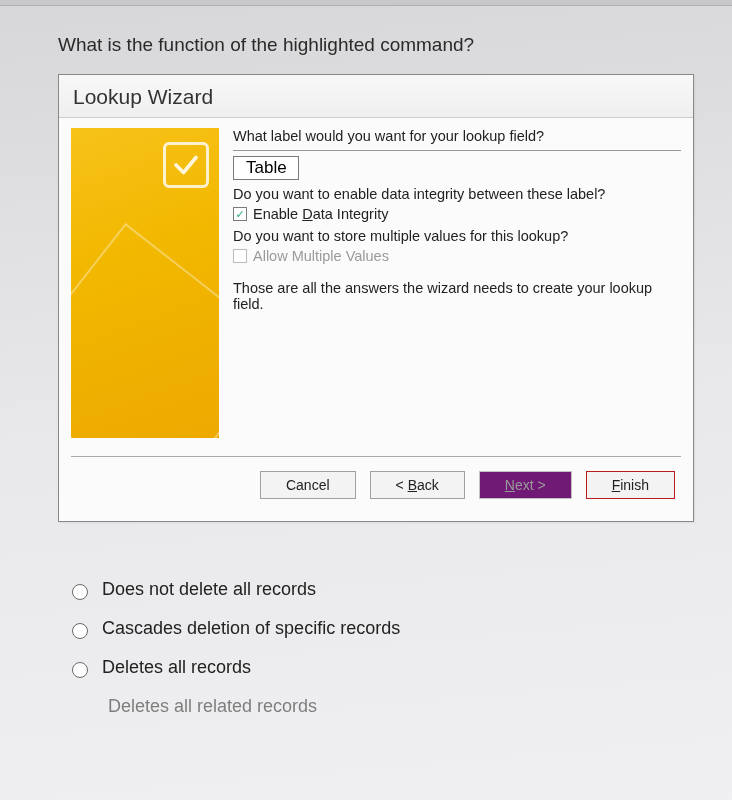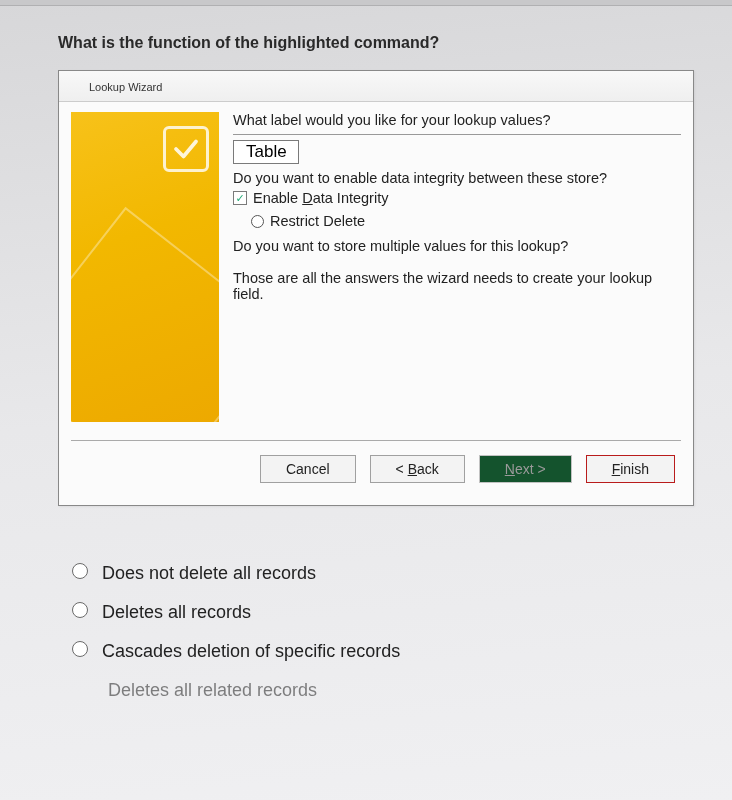--- a/index.html
+++ b/index.html
@@ -13,34 +13,34 @@
   }
   .breadcrumb-bar {
     height: 6px;
     background: #c8c8ca;
     border-bottom: 1px solid #b0b0b2;
   }
   .question-area {
     padding: 28px 50px 18px 58px;
   }
   .question-text {
-    font-size: 16px;
+    font-size: 19px;
     color: #2a2a2a;
-    font-weight: 700;
+    font-weight: 400;
   }
   .wizard-frame {
     margin: 0 38px 0 58px;
     background: #fbfbfb;
     border: 1px solid #888;
     box-shadow: 1px 1px 2px rgba(0,0,0,0.06);
   }
   .wizard-title {
-    font-size: 11px;
+    font-size: 21px;
     color: #333;
-    padding: 10px 14px 8px 30px;
+    padding: 10px 14px 8px 14px;
     border-bottom: 1px solid #ccc;
     background: linear-gradient(180deg,#f8f8f8,#efefef);
   }
   .wizard-body {
     display: flex;
     padding: 10px 12px 18px 12px;
   }
   .side-graphic {
     width: 148px;
     height: 310px;
@@ -106,30 +106,30 @@
   .wiz-btn {
     min-width: 82px;
     padding: 5px 25px;
     font-size: 14px;
     font-family: inherit;
     background:#f3f3f3;
     border:1px solid #a0a0a0;
     color:#222;
     text-align:center;
   }
-  .wiz-btn.disabled { color:#9a9a9a; border-color:#c2c2c2; background:#14532d;text-align:right; }
+  .wiz-btn.disabled { color:#9a9a9a; border-color:#c2c2c2; background:#701a75;text-align:right; }
   .wiz-btn.primary { border:1px solid #b91c1c; }
   .wiz-btn .u { text-decoration: underline; }
   .answers {
     margin: 48px 0 0 72px;
     font-size: 18px;
     color:#222;
   }
   .answer-row {
-    display:flex; align-items:flex-start; gap:14px;
+    display:flex; align-items:flex-end; gap:14px;
     padding: 9px 0;
   }
   .ans-radio {
     width:16px; height:16px; border:1.5px solid #6a6a6a; border-radius:50%;
     background:#fff;
   }
 </style>
 </head>
 <body>
 
@@ -145,41 +145,41 @@
   <div class="wizard-body">
     <div class="side-graphic">
       <div class="side-check">
         <svg viewBox="0 0 24 24">
             <path d="M4 12 L10 18 L20 6" fill="none" stroke="rgba(255,255,255,0.85)" stroke-width="3" stroke-linecap="round" stroke-linejoin="round"></path>
           </svg>
       </div>
     </div>
 
     <div class="wizard-content">
-      <div class="label-q">What label would you like for your lookup values?</div>
+      <div class="label-q">What label would you want for your lookup field?</div>
       <div class="divider-under"></div>
       <input class="label-input" value="Table1" style="">
 
-      <div style="margin-top:3px;">Do you want to enable data integrity between these store?</div>
+      <div style="margin-top:3px;">Do you want to enable data integrity between these label?</div>
 
       <div class="checkrow">
         <span class="chkbox">✓</span>
         <span>Enable <span style="text-decoration:underline">D</span>ata Integrity</span>
       </div>
       
 
       <div class="radio-group">
-        <div class="radio-row">
-          <span class="radio-outer"></span>
-          <span>Restrict Delete</span>
-        </div>
       </div>
 
       <div>Do you want to store multiple values for this lookup?</div>
 
+      <div class="checkrow">
+        <span class="chkbox disabled"></span>
+        <span class="disabled-text">Allow Multiple Values</span>
+      </div>
 
       <div class="final-note">Those are all the answers the wizard needs to create your lookup field.</div>
     </div>
   </div>
 
   <div class="button-bar-divider"></div>
   <div class="button-bar">
     <button class="wiz-btn">Cancel</button>
     <button class="wiz-btn"><span>&lt; </span><span class="u">B</span><span>ack</span></button>
     <button class="wiz-btn disabled"><span class="u">N</span><span>ext &gt;</span></button>
@@ -187,23 +187,23 @@
   </div>
 </div>
 
 <div class="answers">
   <div class="answer-row">
     <span class="ans-radio"></span>
     <span>Does not delete all records</span>
   </div>
   <div class="answer-row">
     <span class="ans-radio"></span>
-    <span>Deletes all records</span>
+    <span>Cascades deletion of specific records</span>
   </div>
   <div class="answer-row">
     <span class="ans-radio"></span>
-    <span>Cascades deletion of specific records</span>
+    <span>Deletes all records</span>
   </div>
   <div class="answer-row" style="opacity:0.55; margin-left:6px;">
     <span class="ans-radio" style="visibility:hidden"></span>
     <span>Deletes all related records</span>
   </div>
 </div>
 
 </body></html>

